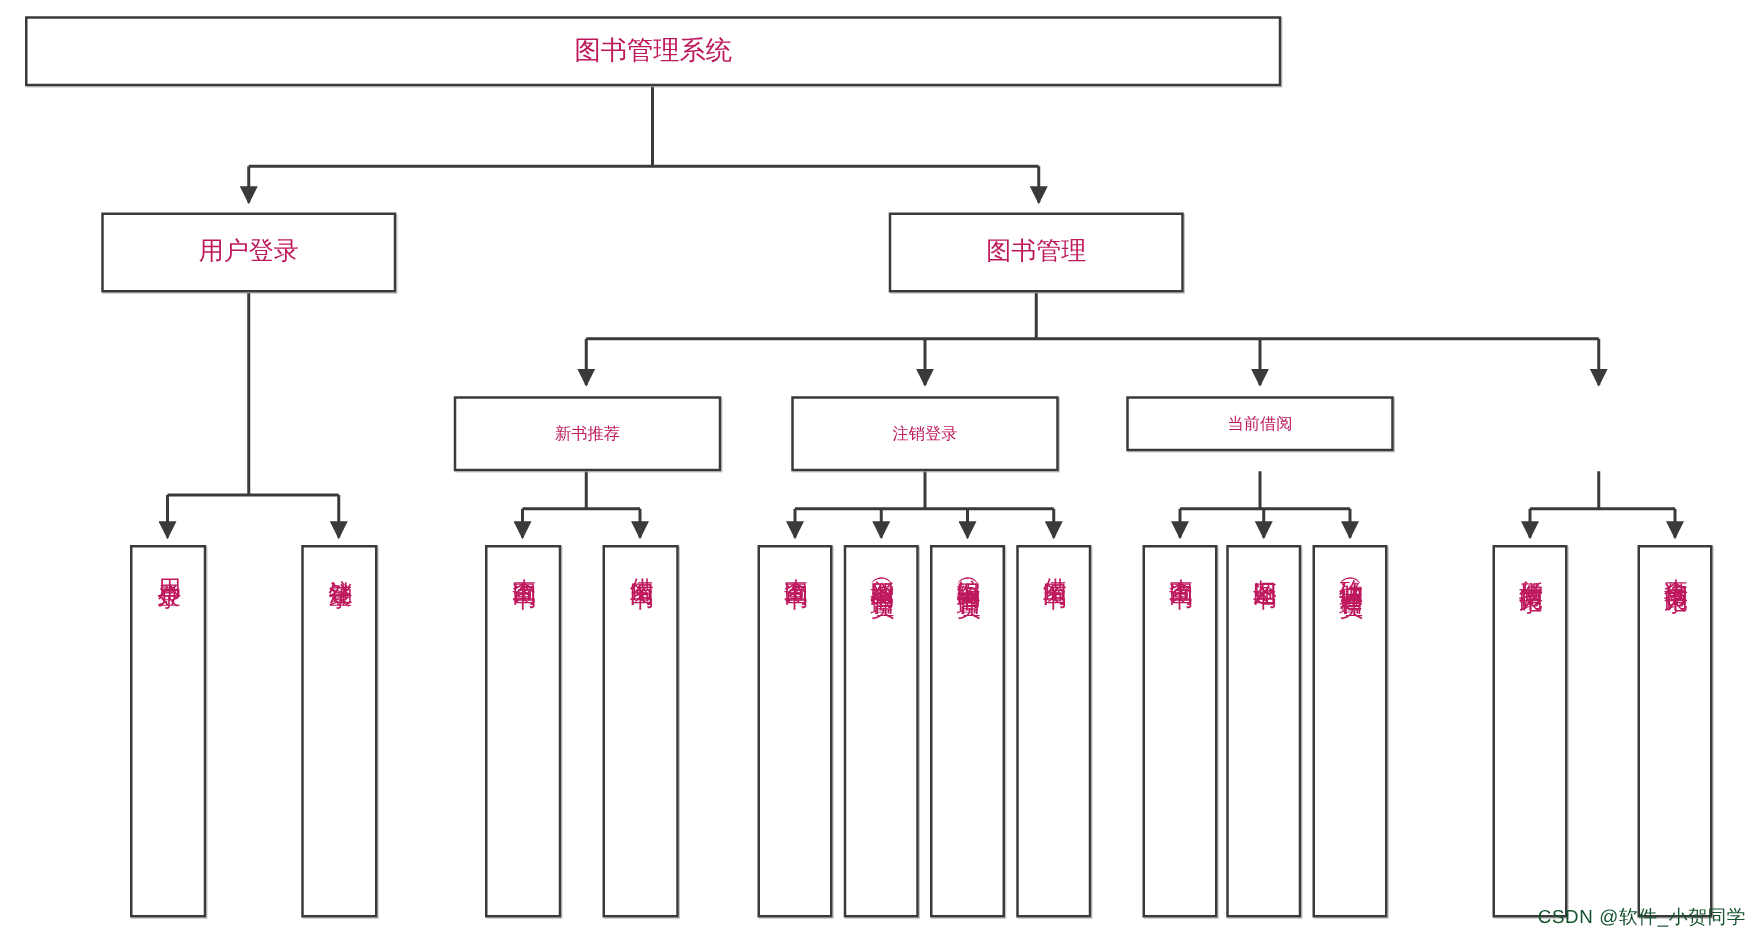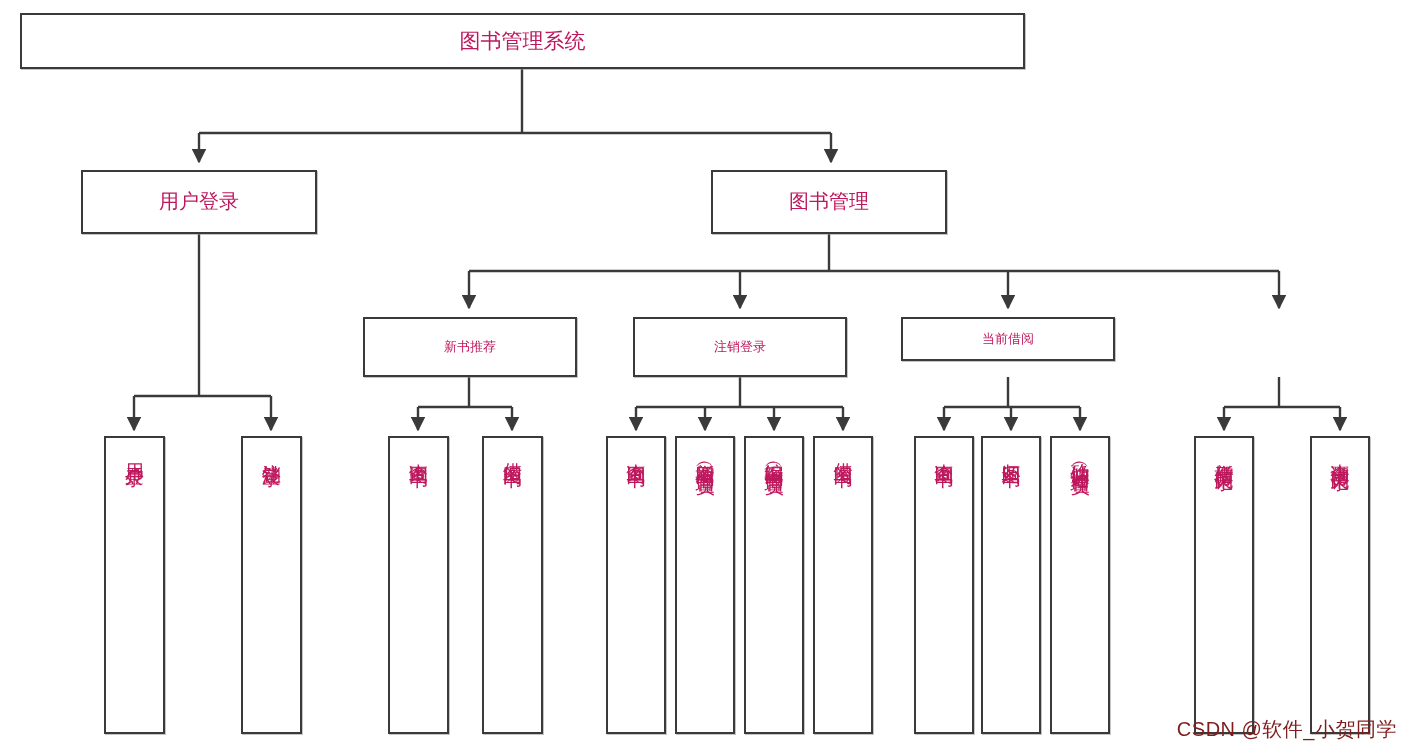--- a/index.html
+++ b/index.html
@@ -61,22 +61,22 @@
   .node.leaf .label {
     writing-mode: vertical-rl;
     text-orientation: upright;
     letter-spacing: 2px;
     line-height: 1.05;
   }
   .watermark {
     position: absolute;
     right: 8px;
     bottom: 4px;
-    font-size: 20px;
-    color: #7f1d1d;
+    font-size: 15px;
+    color: #14532d;
     letter-spacing: 0.5px;
     white-space: nowrap;
     user-select: none;
   }
 </style>
 </head>
 <body>
 
 <div id="canvas">
 

